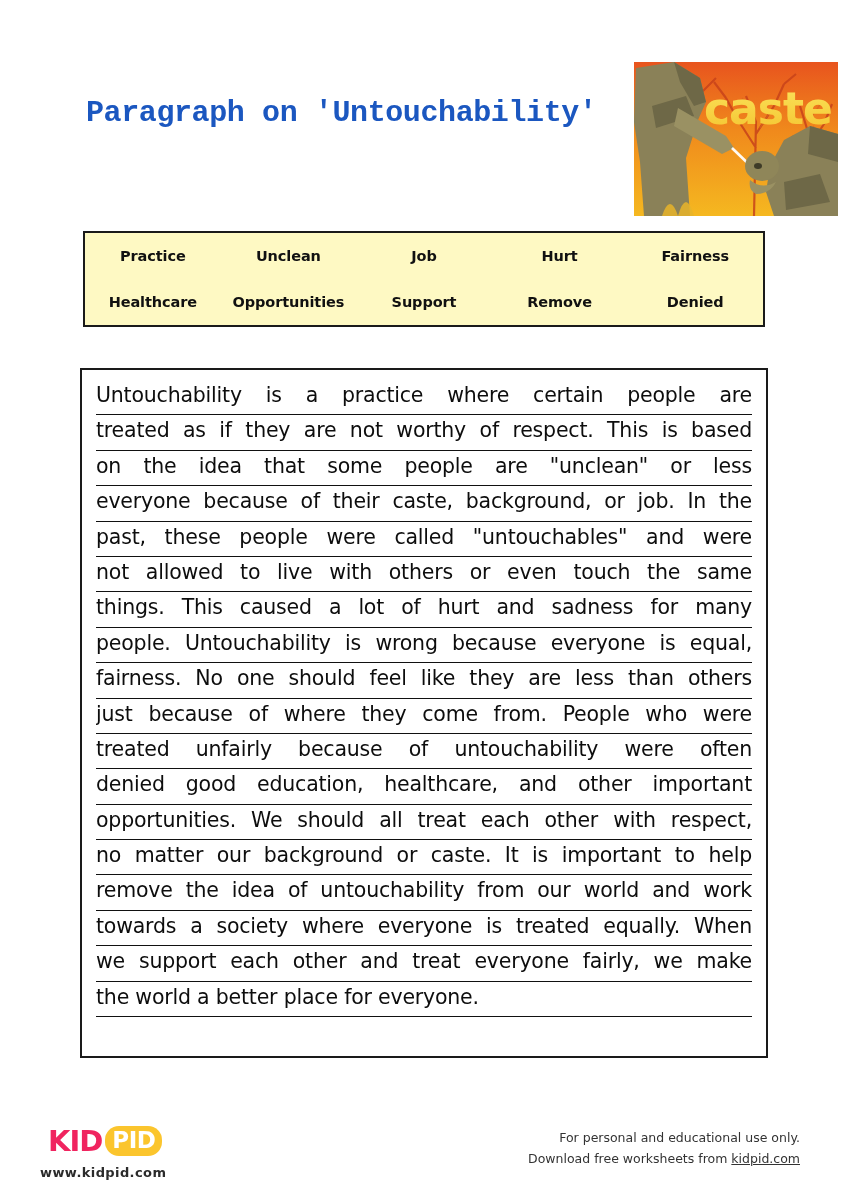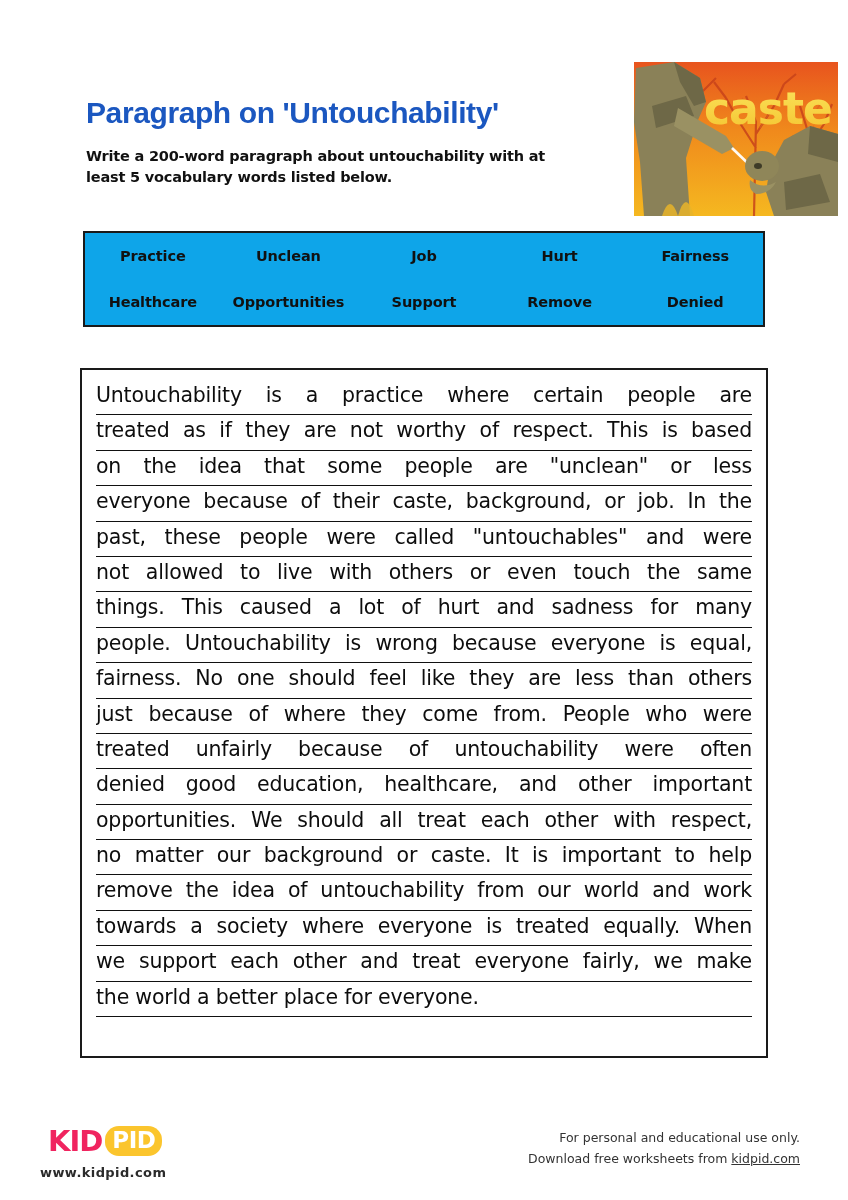--- a/index.html
+++ b/index.html
@@ -20,21 +20,21 @@
     position: absolute;
     left: 0;
     top: 0;
     width: 848px;
     height: 225px;
   }
   .title {
     position: absolute;
     left: 86px;
     top: 96px;
-    font-family: Liberation Sans, sans-serif;
+    font-family: Liberation Mono, monospace;
     font-size: 30px;
     font-weight: bold;
     color: #1B57C0;
     letter-spacing: -0.4px;
     white-space: nowrap;
   }
   .subtitle {
     position: absolute;
     left: 86px;
     top: 146px;
@@ -62,21 +62,21 @@
 
   
   .vocab-box {
     position: absolute;
     left: 83px;
     top: 231px;
     width: 682px;
     height: 96px;
     border: 2px solid #1a1a1a;
     box-sizing: border-box;
-    background: #0ea5e9;
+    background: #fef9c3;
   }
   .vocab-grid {
     width: 100%;
     height: 100%;
     display: grid;
     grid-template-columns: repeat(5, 1fr);
     grid-template-rows: 1fr 1fr;
     align-items: center;
     justify-items: center;
   }
@@ -193,21 +193,20 @@
     text-decoration: underline;
   }
 </style>
 </head>
 <body>
 
 <div class="header">
 
   <div class="title">Paragraph on 'Untouchability'</div>
 
-  <div class="subtitle">Write a 200-word paragraph about untouchability with at least 5 vocabulary words listed below.</div>
 
   <div class="hero">
     <svg width="204" height="154" viewBox="0 0 204 154" xmlns="http://www.w3.org/2000/svg">
       <defs>
         <linearGradient id="sky" x1="0" y1="0" x2="0" y2="1">
           <stop offset="0%" stop-color="#E8541E"></stop>
           <stop offset="45%" stop-color="#F08A1C"></stop>
           <stop offset="100%" stop-color="#F5B820"></stop>
         </linearGradient>
         <linearGradient id="capt" x1="0" y1="0" x2="0" y2="1">

